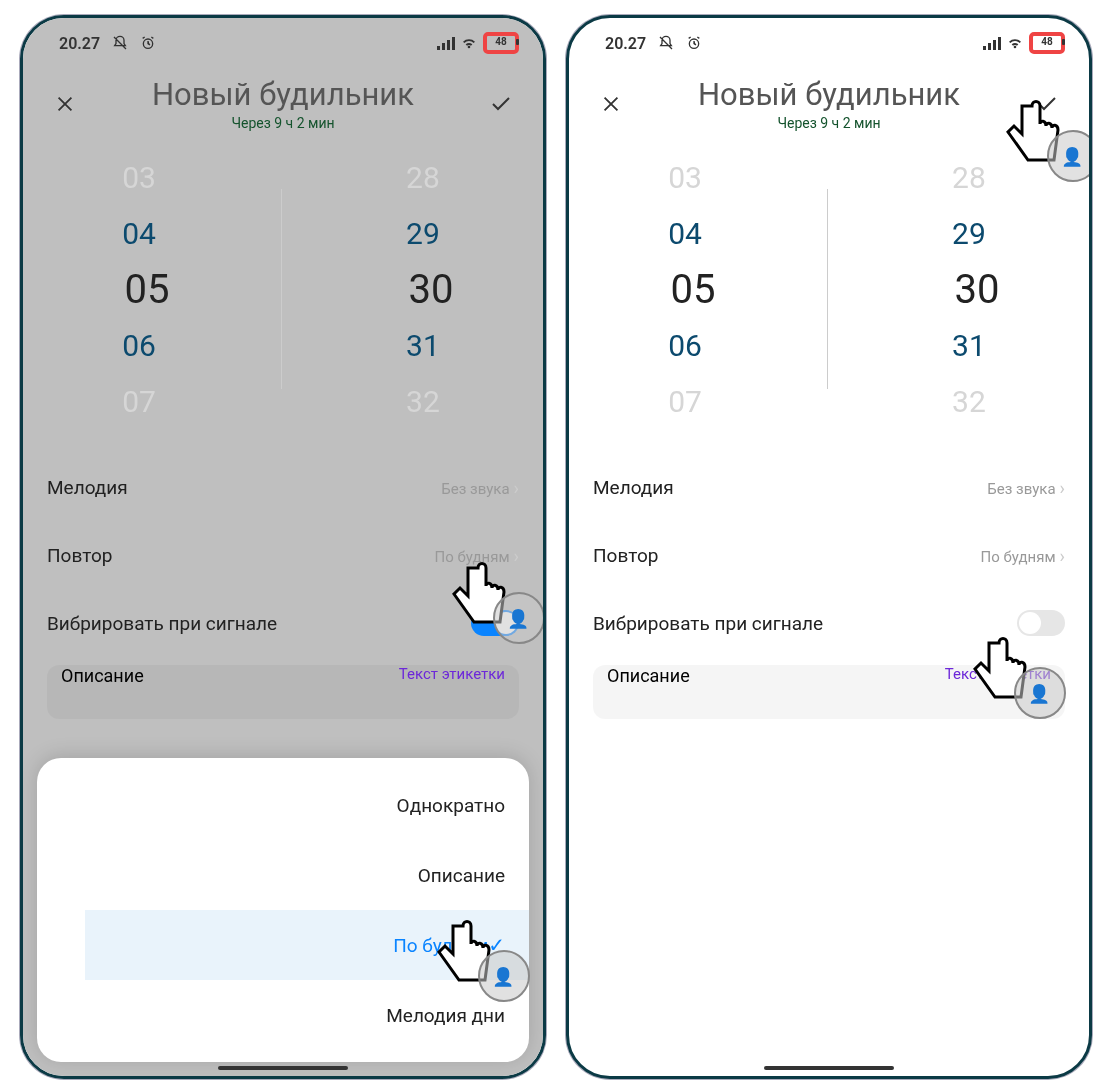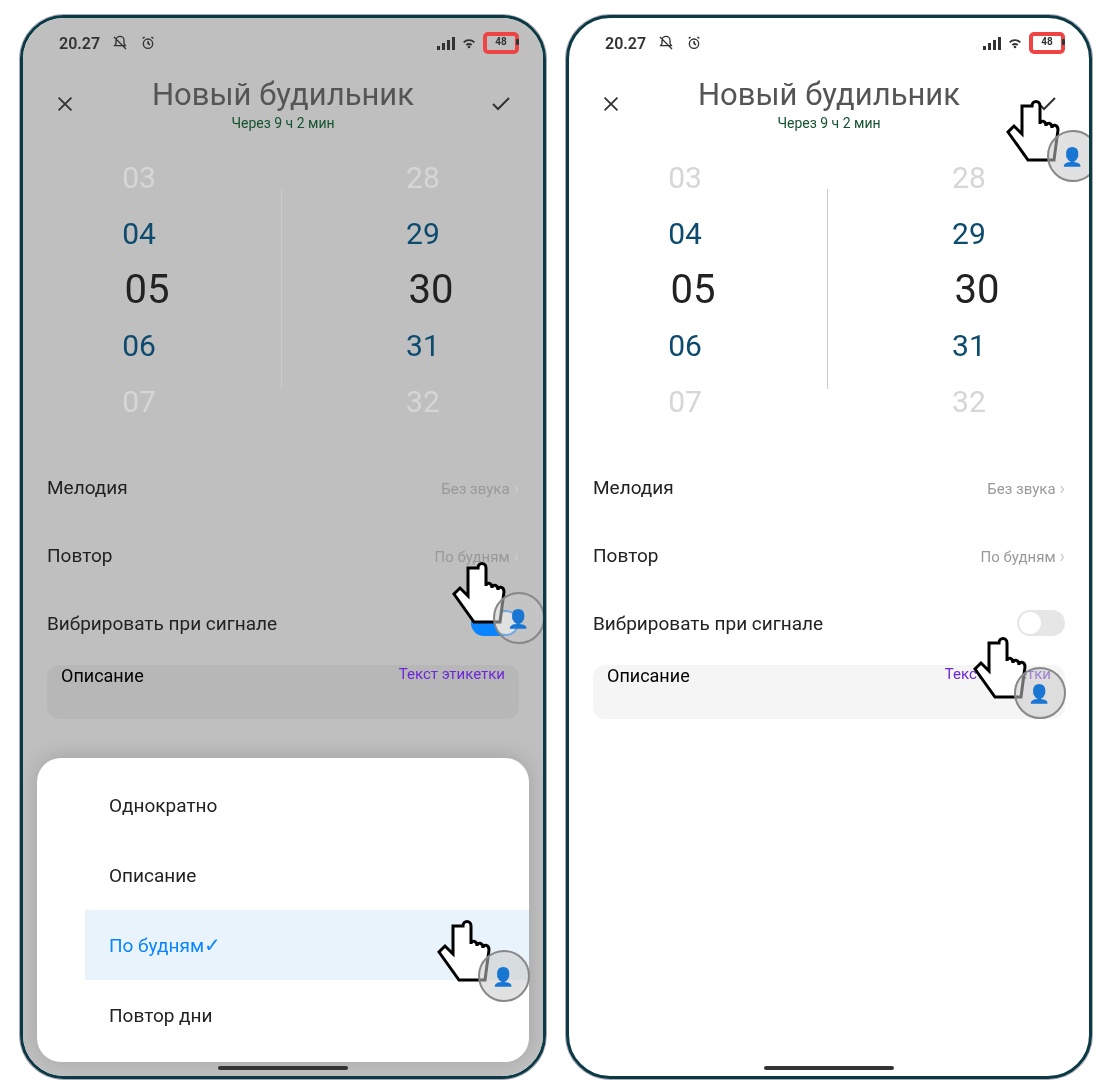--- a/index.html
+++ b/index.html
@@ -95,21 +95,21 @@
   .toggle:not(.on) .knob{left:2px;}
   .desc-row{background:rgba(0,0,0,0.04);border-radius:12px;padding:0 14px;height:54px;display:flex;align-items:flex-start;justify-content:space-between;margin-top:8px;}
   .desc-row .ph{color:#6d28d9;font-size:15px;}
   
   .sheet {
     position:absolute; left:14px; right:14px; bottom:14px;
     background:#fff; border-radius:24px;
     padding:12px 0;
     box-shadow:0 -2px 20px rgba(0,0,0,0.15);
   }
-  .sheet-item{height:70px;display:flex;align-items:center;justify-content:flex-start;padding:0 24px;font-size:19px;color:#222;margin-left:48px;}
+  .sheet-item{height:70px;display:flex;align-items:center;justify-content:flex-end;padding:0 24px;font-size:19px;color:#222;margin-left:48px;}
   .sheet-item.selected{background:#e9f3fb;color:#0a84ff;}
   .sheet-item .check{color:#0a84ff;font-size:20px;}
   
   .home-ind{position:absolute;bottom:6px;left:50%;transform:translateX(-50%);width:130px;height:4px;background:#333;border-radius:2px;}
   
   .cursor{position:absolute;width:90px;height:90px;pointer-events:none;z-index:50;}
   .cursor .circle{position:absolute;right:-12px;bottom:4px;width:48px;height:48px;border:2px solid #888;border-radius:50%;background:rgba(200,200,200,0.55);display:flex;align-items:center;justify-content:center;color:#555;font-size:18px;}
   .cursor svg{position:absolute;left:0;top:0;}
   
   .sidebtn{position:absolute;background:#0b3a45;border-radius:2px;}
@@ -219,21 +219,21 @@
           <span>Однократно</span>
         </div>
       <div class="sheet-item">
           <span>Описание</span>
         </div>
       <div class="sheet-item selected">
         <span>По будням</span>
         <span class="check">✓</span>
       </div>
       <div class="sheet-item">
-          <span>Повтор дни</span>
+          <span>Мелодия дни</span>
         </div>
     </div>
 
     <div class="home-ind"></div>
   </div>
 
   <div class="cursor" style="left:420px;top:540px;">
     <svg width="70" height="80" viewBox="0 0 70 80">
         <path fill="#fff" stroke="#000" stroke-width="3" d="M25 10v28l-8-8-6 6 20 28h26l4-30c0-6-6-6-6-2 0-6-6-6-6-2 0-6-6-6-6-2V10c0-6-8-6-8 0z"></path>
       </svg>

